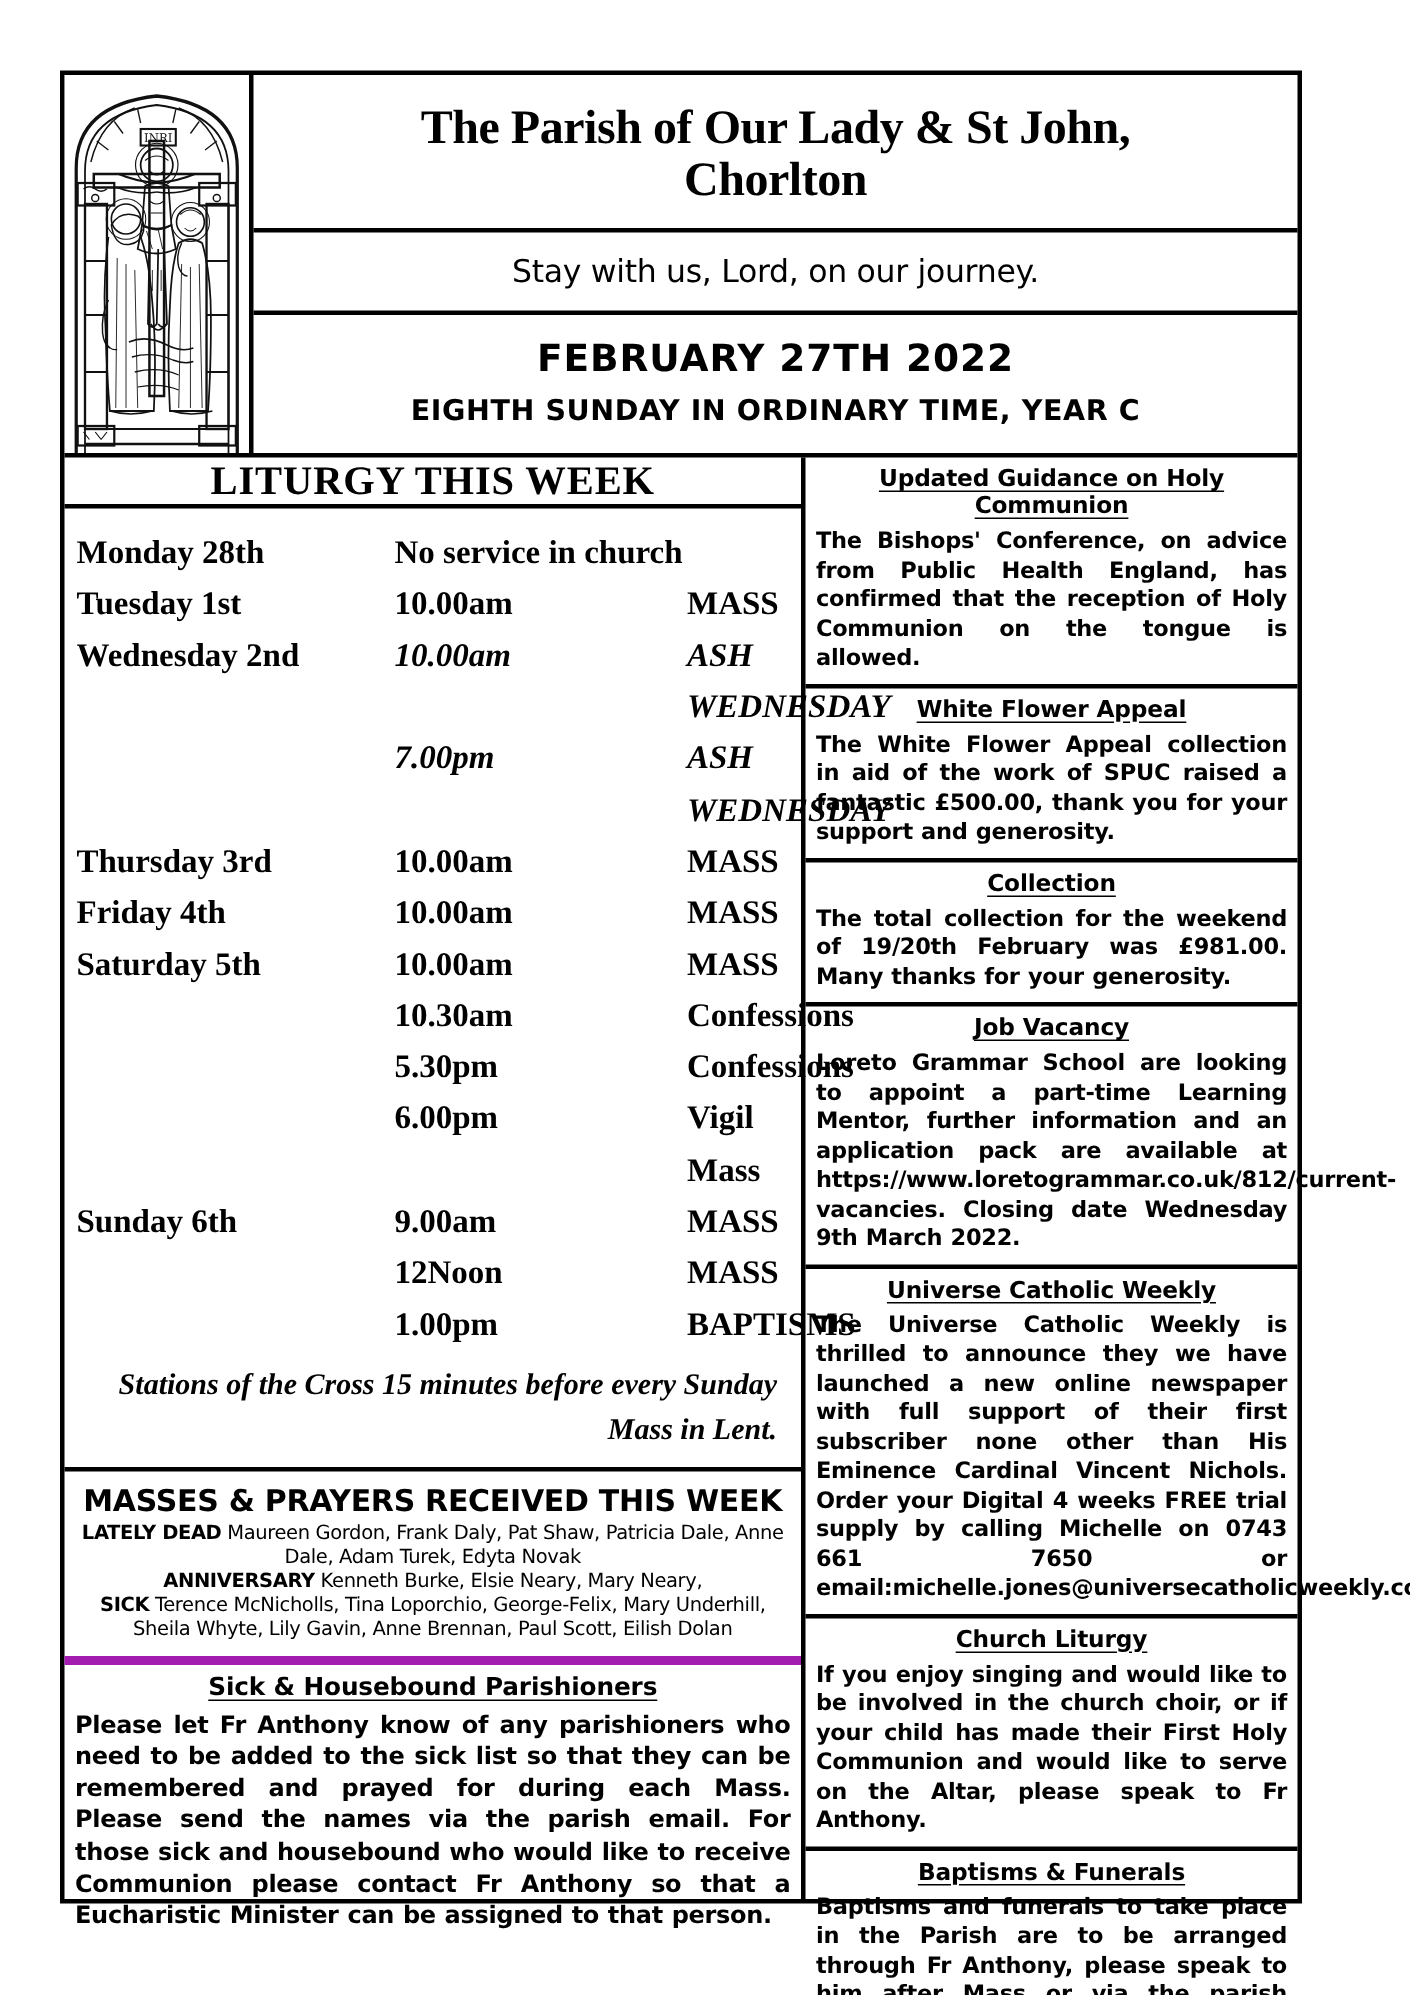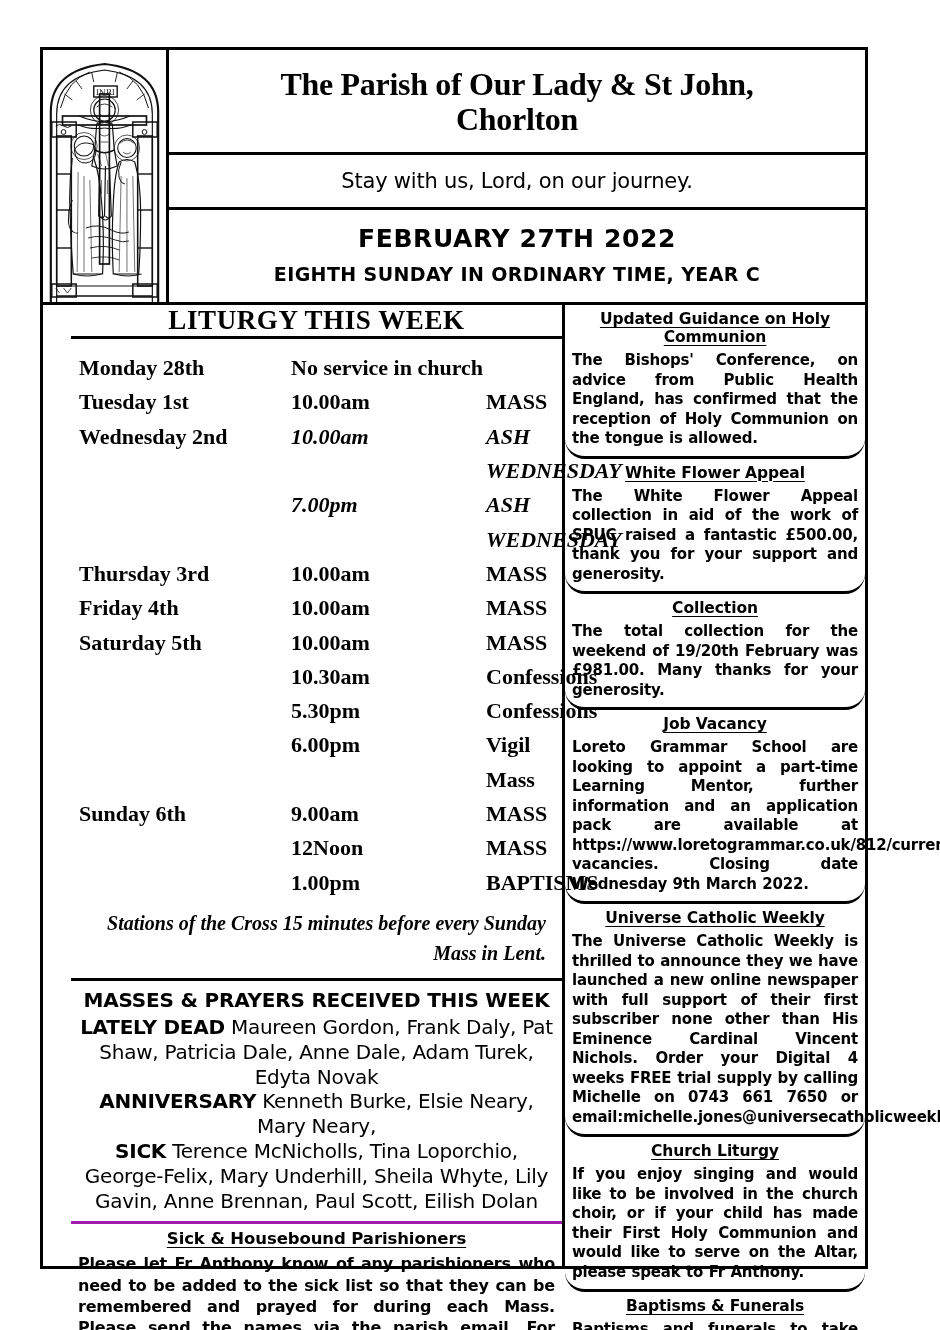--- a/index.html
+++ b/index.html
@@ -103,21 +103,20 @@
     font-weight: bold;
     font-size: 19px;
     letter-spacing: 0.4px;
   }
 
   
   .columns {
     flex: 1;
     display: flex;
     min-height: 0;
-    padding-left: 28px;
   }
   .col-left {
     width: 494px;
     flex: none;
     border-right: 3px solid #000;
     box-sizing: border-box;
     display: flex;
     flex-direction: column;
   }
   .col-right {
@@ -168,46 +167,45 @@
     font-style: italic;
     font-size: 20px;
     line-height: 1.5;
     text-align: right;
     margin-top: 8px;
     padding: 0 16px;
   }
 
   
   .prayers {
-    border-bottom: 3px solid #a21caf;
+    border-bottom: 6px solid #a21caf;
     padding: 7px 6px 8px 6px;
     box-sizing: border-box;
     text-align: center;
   }
   .prayers-title {
     font-family: "DejaVu Sans", sans-serif;
     font-weight: bold;
     font-size: 20px;
     letter-spacing: -0.2px;
     margin-bottom: 3px;
   }
   .prayers-text {
     font-family: "DejaVu Sans", sans-serif;
-    font-size: 20px;
+    font-size: 13px;
     line-height: 1.24;
     letter-spacing: -0.25px;
   }
   .prayers-text b { font-weight: bold; }
 
   
   .notice {
     border-bottom: 3px solid #000;
     padding: 5px 7px 7px 7px;
     box-sizing: border-box;
-    border-radius: 20px;
   }
   .notice:last-child { border-bottom: none; }
   .notice-title {
     font-family: "DejaVu Sans", sans-serif;
     font-weight: bold;
     font-size: 15.5px;
     text-align: center;
     text-decoration: underline;
     text-underline-offset: 3px;
     letter-spacing: -0.1px;

